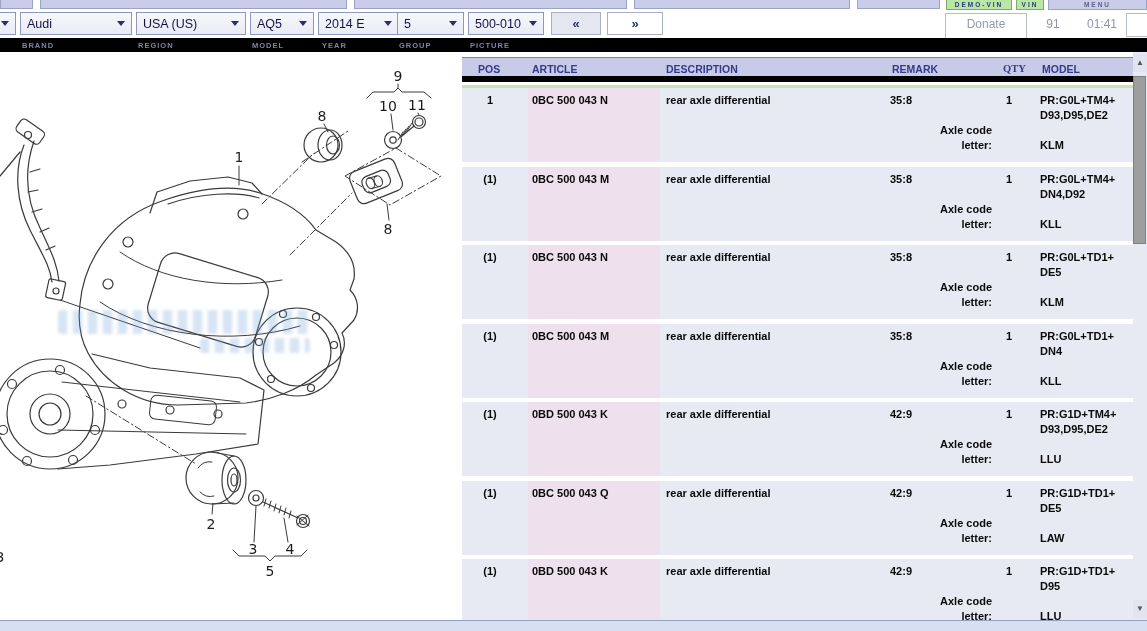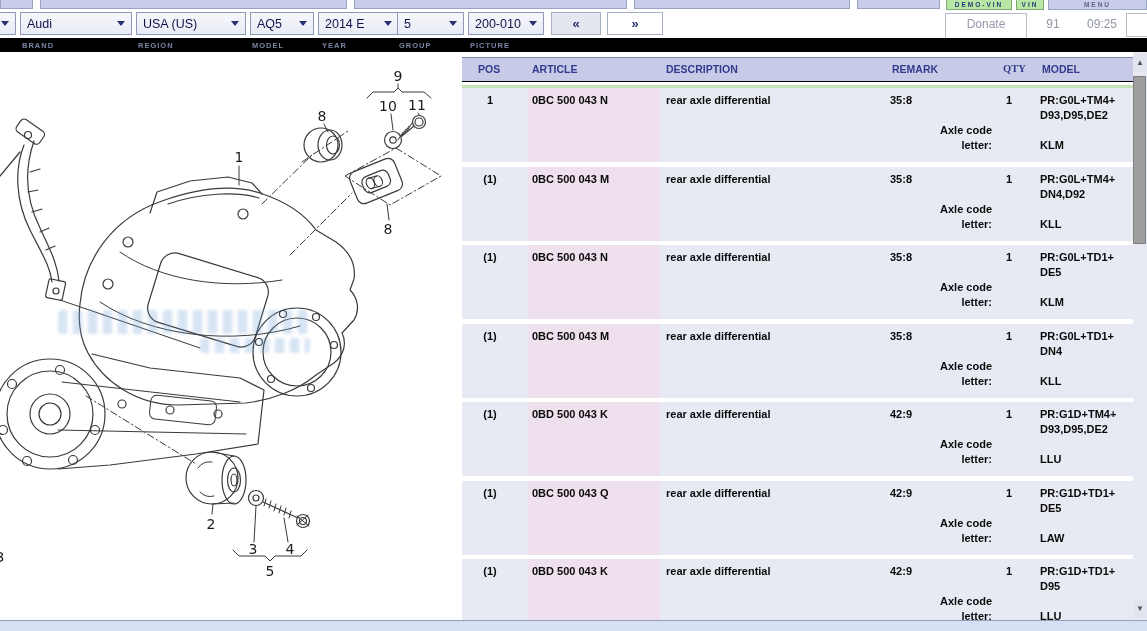--- a/index.html
+++ b/index.html
@@ -36,21 +36,21 @@
   
   #content{position:absolute;left:0;top:52px;width:1147px;height:568px;background:#fff;}
   #diagram{position:absolute;left:0;top:0;width:462px;height:568px;background:#fff;}
   #watermark1,#watermark2{position:absolute;border-radius:4px;opacity:.55;filter:blur(1.6px);
       background:repeating-linear-gradient(90deg,rgba(120,165,215,.55) 0 9px,rgba(120,165,215,.05) 9px 15px);}
   #watermark1{left:58px;top:258px;width:252px;height:24px;}
   #watermark2{left:200px;top:286px;width:110px;height:15px;}
   
   #table{position:absolute;left:462px;top:0;width:671px;height:568px;background:#fff;overflow:hidden;}
   #thead{position:absolute;left:0;top:5px;width:671px;height:25px;background:#c7cbe7;
-         border-top:1px solid #7a85ad;border-bottom:1px solid #000000;box-sizing:border-box;}
+         border-top:1px solid #7a85ad;border-bottom:6px solid #000000;box-sizing:border-box;}
   .th{position:absolute;top:5px;font-size:10.5px;font-weight:bold;color:#333a8e;}
   #greenstrip{position:absolute;left:0;top:33px;width:671px;height:7px;background:#c6e3b6;}
   .trow{position:absolute;left:0;width:671px;height:74px;background:#e7eaf2;}
   .trow .pinkcol{position:absolute;left:66px;top:0;width:132px;height:74px;background:#eee0ec;}
   .cell{position:absolute;font-size:11px;font-weight:bold;color:#0a0a0a;white-space:nowrap;}
   .c-pos{left:0;width:56px;top:6px;text-align:center;}
   .c-article{left:70px;top:6px;}
   .c-desc{left:204px;top:6px;}
   .c-remark{left:428px;top:6px;}
   .c-axle1{left:398px;width:132px;top:36px;text-align:right;}
@@ -107,29 +107,29 @@
         </div>
         <div class="select" style="left: 318px; width: 81px;">
           <span>2014 E</span>
           <span class="chev"></span>
         </div>
         <div class="select" style="left: 397px; width: 67px;">
           <span>5</span>
           <span class="chev"></span>
         </div>
         <div class="select" style="left: 468px; width: 76px;">
-          <span>200-010</span>
+          <span>500-010</span>
           <span class="chev"></span>
         </div>
       </div>
     <div class="navbtn" style="left:551px;width:50px">«</div>
     <div class="navbtn next" style="left:607px;width:56px">»</div>
     <div id="donate-btn" style="left:945px;width:82px">Donate</div>
     <div class="tb-info" style="left:1036px;width:34px">91</div>
-    <div class="tb-info" style="left:1080px;width:44px">09:25</div>
+    <div class="tb-info" style="left:1080px;width:44px">01:41</div>
     <div id="cut-box"></div>
   </div>
 
   <div id="labelsrow">
       <span class="col-label" style="left: 22px;">BRAND</span>
       <span class="col-label" style="left: 138px;">REGION</span>
       <span class="col-label" style="left: 252px;">MODEL</span>
       <span class="col-label" style="left: 322px;">YEAR</span>
       <span class="col-label" style="left: 399px;">GROUP</span>
       <span class="col-label" style="left: 470px;">PICTURE</span>

